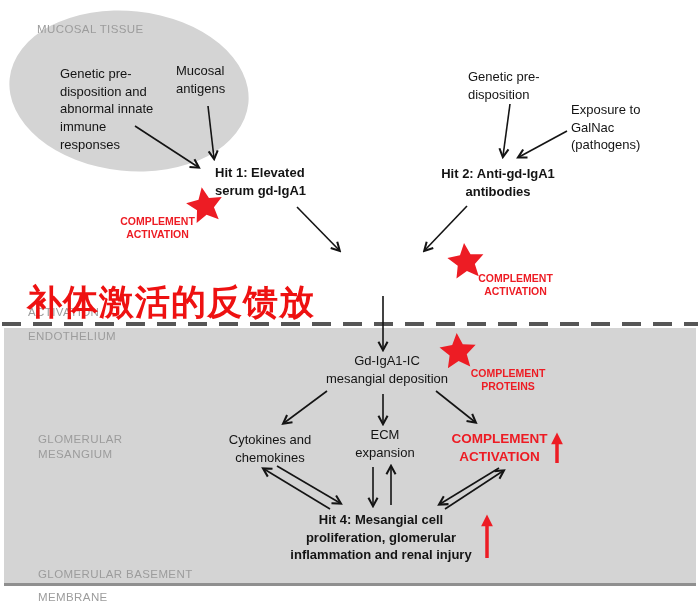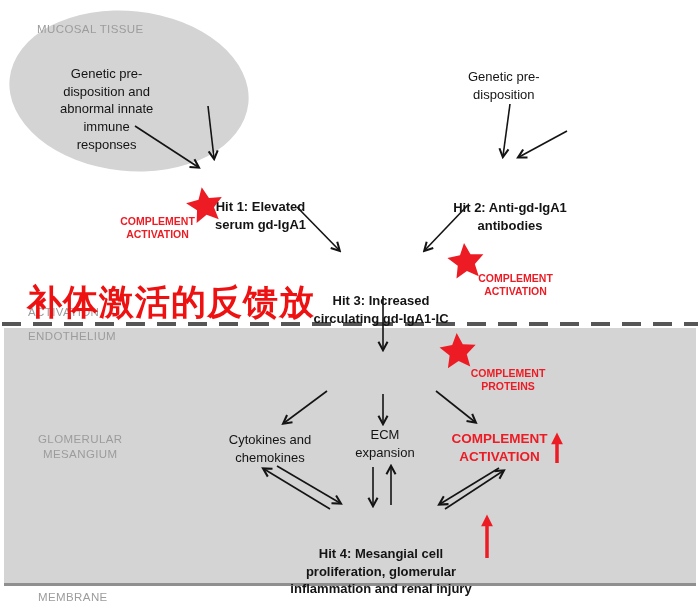--- a/index.html
+++ b/index.html
@@ -1,22 +1,22 @@
 <!DOCTYPE html>
 <html><head>
 <meta charset="utf-8">
 <style>
   * { margin:0; padding:0; box-sizing:border-box; }
   html,body { background:#ffffff; }
   body { font-family:"Liberation Sans", sans-serif; }
   #canvas { position:relative; width:700px; height:606px; background:#fff; overflow:hidden;text-decoration:underline; }
   .abs { position:absolute; }
-  .pre { white-space:pre-line;text-align:center; }
+  .pre { white-space:pre-line; }
   .node { font-size:13px; color:#141414; line-height:1.36; z-index:3; }
-  .bold { font-weight:bold;margin-top:34px; }
+  .bold { font-weight:bold; }
   .center { text-align:center; }
   .region-label { color:#9c9c9c; font-size:11.5px; letter-spacing:0.4px; line-height:1.32; z-index:2; }
   .red-small { color:#ed1c24; font-weight:bold; font-size:10.5px; line-height:1.25; text-align:center; z-index:6; }
   .red-big { color:#ed1c24; font-weight:bold; font-size:13.5px; line-height:1.36; text-align:center; z-index:6; }
   #mucosal-ellipse { left:9px; top:11px; width:240px; height:160px; background:#d4d4d4;
                      border-radius:50%; transform:rotate(6deg); z-index:1; }
   #glomerular-band { left:4px; top:328px; width:692px; height:255px; background:#d4d4d4; z-index:1; }
   #basement-line { left:4px; top:583px; width:692px; height:3px; background:#8f8f8f; z-index:2; }
   #endothelium-dash { left:2px; top:322px; width:696px; height:4px; z-index:2;
      background:repeating-linear-gradient(90deg,#565656 0 19px,transparent 19px 31px); }
@@ -32,35 +32,41 @@
   <div id="mucosal-ellipse" class="abs"></div>
   <div id="glomerular-band" class="abs"></div>
   <div id="basement-line" class="abs"></div>
   <div id="endothelium-dash" class="abs"></div>
 
   <div class="abs region-label" style="left:37px;top:22px">MUCOSAL TISSUE</div>
   <div class="abs region-label" style="left:28px;top:305px">ACTIVATION</div>
   <div class="abs region-label" style="left:28px;top:329px">ENDOTHELIUM</div>
   <div class="abs region-label pre" style="left:38px;top:432px">GLOMERULAR
 MESANGIUM</div>
+  <div class="abs region-label" style="left:38px;top:567px">GLOMERULAR BASEMENT</div>
   <div class="abs region-label" style="left:38px;top:590px">MEMBRANE</div>
 
   <div class="abs node pre" style="left:60px;top:65px">Genetic pre-
 disposition and
 abnormal innate
 immune
 responses</div>
+  <div class="abs node pre" style="left:176px;top:62px">Mucosal
+antigens</div>
   <div class="abs node pre bold" style="left:215px;top:164px">Hit 1: Elevated
 serum gd-IgA1</div>
   <div class="abs node pre" style="left:468px;top:68px">Genetic pre-
 disposition</div>
-  <div class="abs node pre bold center" style="left:430px;top:165px;width:160px">Hit 2: Anti-gd-IgA1
+  <div class="abs node pre" style="left:571px;top:101px">Exposure to
+GalNac
+(pathogens)</div>
+  <div class="abs node pre bold center" style="left:418px;top:165px;width:160px">Hit 2: Anti-gd-IgA1
 antibodies</div>
-  <div class="abs node pre bold center" style="left:291px;top:258px;width:180px">Hit 3: Increased
-circulating gd-IgA1-IC</div>
+  <div class="abs node pre center" style="left:297px;top:352px;width:180px">Gd-IgA1-IC
+mesangial deposition</div>
   <div class="abs node pre center" style="left:210px;top:431px;width:120px">Cytokines and
 chemokines</div>
   <div class="abs node pre center" style="left:335px;top:426px;width:100px">ECM
 expansion</div>
   <div class="abs red-big pre" style="left:437px;top:430px;width:125px">COMPLEMENT
 ACTIVATION</div>
   <div class="abs node pre bold center" style="left:266px;top:511px;width:230px">Hit 4: Mesangial cell
 proliferation, glomerular
 inflammation and renal injury</div>
 

